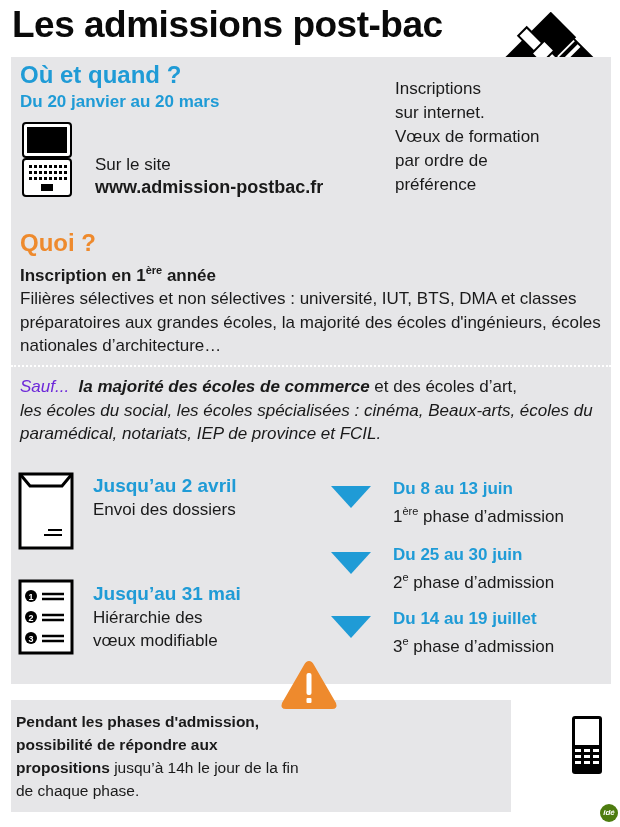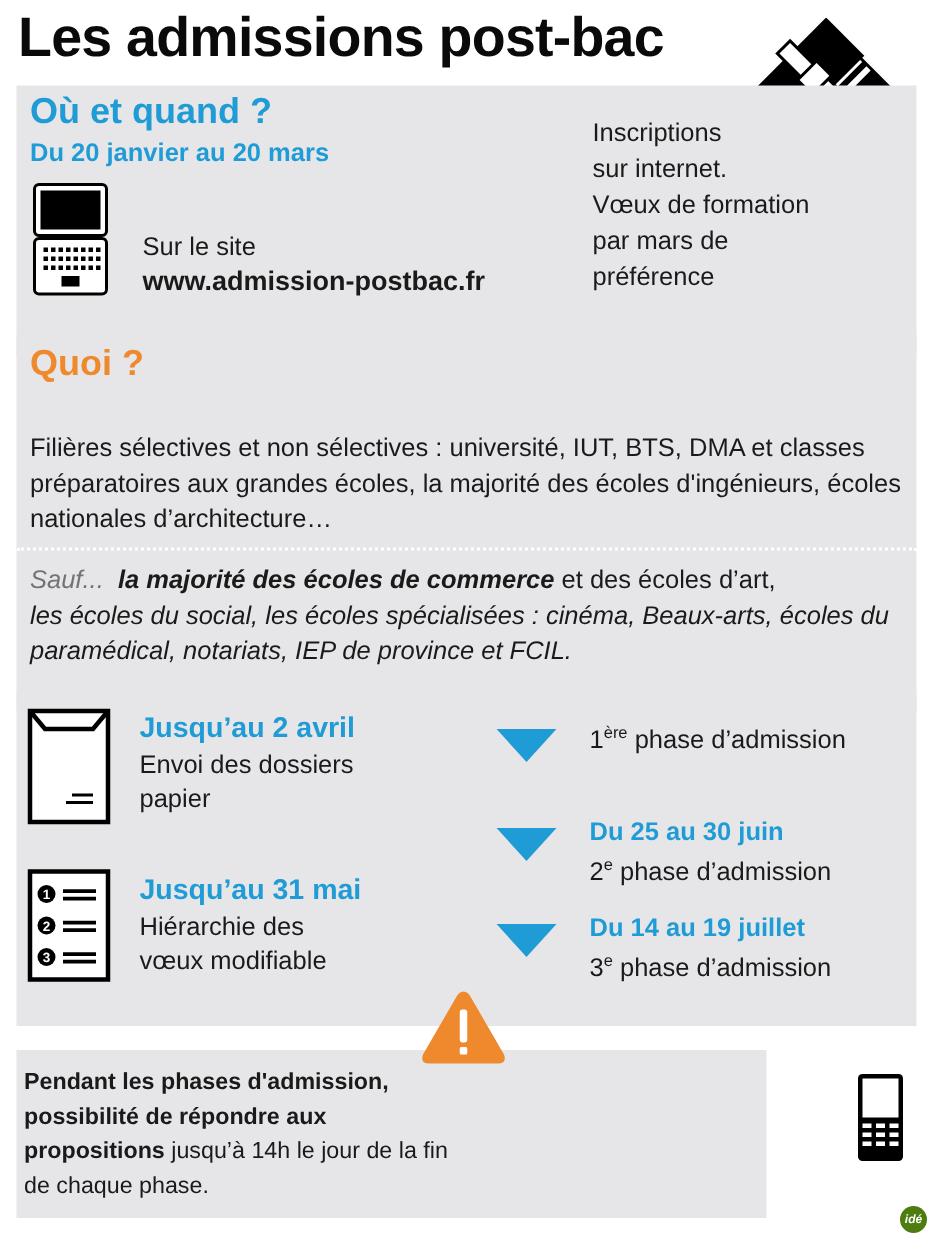--- a/index.html
+++ b/index.html
@@ -26,21 +26,21 @@
   .inscr-block { position: absolute; left: 384px; top: 20px; font-size: 17px; line-height: 24px; }
 
   .books { position: absolute; left: 500px; top: 12px; width: 110px; height: 100px; }
 
   .h-what { position: absolute; left: 9px; top: 6px; font-size: 24px; font-weight: bold; }
   .what-sub { position: absolute; left: 9px; top: 41px; font-size: 17px; font-weight: bold; }
   .what-sub sup { font-size: 11px; }
   .what-body { position: absolute; left: 9px; top: 64px; width: 590px; font-size: 17px; line-height: 23.5px; }
   .dotted { position: absolute; left: 0; right: 0; top: 142px; border-top: 2px dotted #ffffff; }
   .except { position: absolute; left: 9px; top: 152px; width: 590px; font-size: 17px; line-height: 23.5px; font-style: italic; }
-  .except .kw { color: #737373; }
+  .except .kw { color: #6d28d9; }
   .except .b { font-weight: bold; }
   .except .n { font-style: normal; }
 
   .envelope { position: absolute; left: 7px; top: 10px; width: 56px; height: 78px; }
   .list-icon { position: absolute; left: 7px; top: 117px; width: 56px; height: 76px; }
   .step { position: absolute; left: 82px; }
   .step .d { font-size: 19px; font-weight: bold; line-height: 24px; }
   .step .t { font-size: 17px; line-height: 23px; }
 
   .phase { position: absolute; left: 14px; }
@@ -114,45 +114,45 @@
     </g>
   </svg>
   <div class="site-block">
     <div>Sur le site</div>
     <div class="url">www.admission-postbac.fr</div>
   </div>
   <div class="inscr-block">
     <div>Inscriptions</div>
     <div>sur internet.</div>
     <div>Vœux de formation</div>
-    <div>par mars de</div>
+    <div>par ordre de</div>
     <div>préférence</div>
   </div>
 </div>
 
 <div class="panel" id="p-what">
   <div class="h-what orange">Quoi ?</div>
+  <div class="what-sub"><span>Inscription en 1</span><sup>ère</sup><span> année</span></div>
   <div class="what-body">Filières sélectives et non sélectives : université, IUT, BTS, DMA et classes préparatoires aux grandes écoles, la majorité des écoles d'ingénieurs, écoles nationales d’architecture…</div>
   <div class="dotted"></div>
   <div class="except">
     <span class="kw">Sauf...</span>&nbsp;&nbsp;<span class="b">la majorité des écoles de commerce</span><span class="n"> et des écoles d’art,</span><br><span>les écoles du social, les écoles spécialisées : cinéma, Beaux-arts, écoles du paramédical, notariats,  IEP de province et FCIL.</span>
   </div>
 </div>
 
 <div class="panel" id="p-left">
   <svg class="envelope" viewBox="0 0 56 78">
     <rect x="2" y="2" width="52" height="74" fill="#fff" stroke="#000" stroke-width="3"></rect>
     <path d="M2 2 L12 14 L44 14 L54 2" fill="none" stroke="#000" stroke-width="3"></path>
     <line x1="30" y1="58" x2="44" y2="58" stroke="#000" stroke-width="2"></line>
     <line x1="26" y1="63" x2="44" y2="63" stroke="#000" stroke-width="2"></line>
   </svg>
   <div class="step" style="top:12px;">
     <div class="d blue">Jusqu’au 2 avril</div>
     <div class="t">Envoi des dossiers</div>
-    <div class="t">papier</div>
   </div>
   <svg class="list-icon" viewBox="0 0 56 76">
     <rect x="2" y="2" width="52" height="72" fill="#fff" stroke="#000" stroke-width="3"></rect>
     <g fill="#000" font-family="Liberation Sans, sans-serif" font-weight="bold" font-size="9">
       <circle cx="13" cy="17" r="6"></circle>
         <text x="10.5" y="20.5" fill="#fff">1</text>
       <circle cx="13" cy="38" r="6"></circle>
         <text x="10.5" y="41.5" fill="#fff">2</text>
       <circle cx="13" cy="59" r="6"></circle>
         <text x="10.5" y="62.5" fill="#fff">3</text>
@@ -170,20 +170,21 @@
     <div class="d blue">Jusqu’au 31 mai</div>
     <div class="t">Hiérarchie des</div>
     <div class="t">vœux modifiable</div>
   </div>
 </div>
 
 <div class="panel" id="p-right">
   <div class="phase" style="top:16px;">
     <div class="tri"></div>
     <div class="txt">
+      <div class="d blue">Du 8 au 13 juin</div>
       <div class="t"><span>1</span><sup>ère</sup><span> phase d’admission</span></div>
     </div>
   </div>
   <div class="phase" style="top:82px;">
     <div class="tri"></div>
     <div class="txt">
       <div class="d blue">Du 25 au 30 juin</div>
       <div class="t"><span>2</span><sup>e</sup><span> phase d’admission</span></div>
     </div>
   </div>

